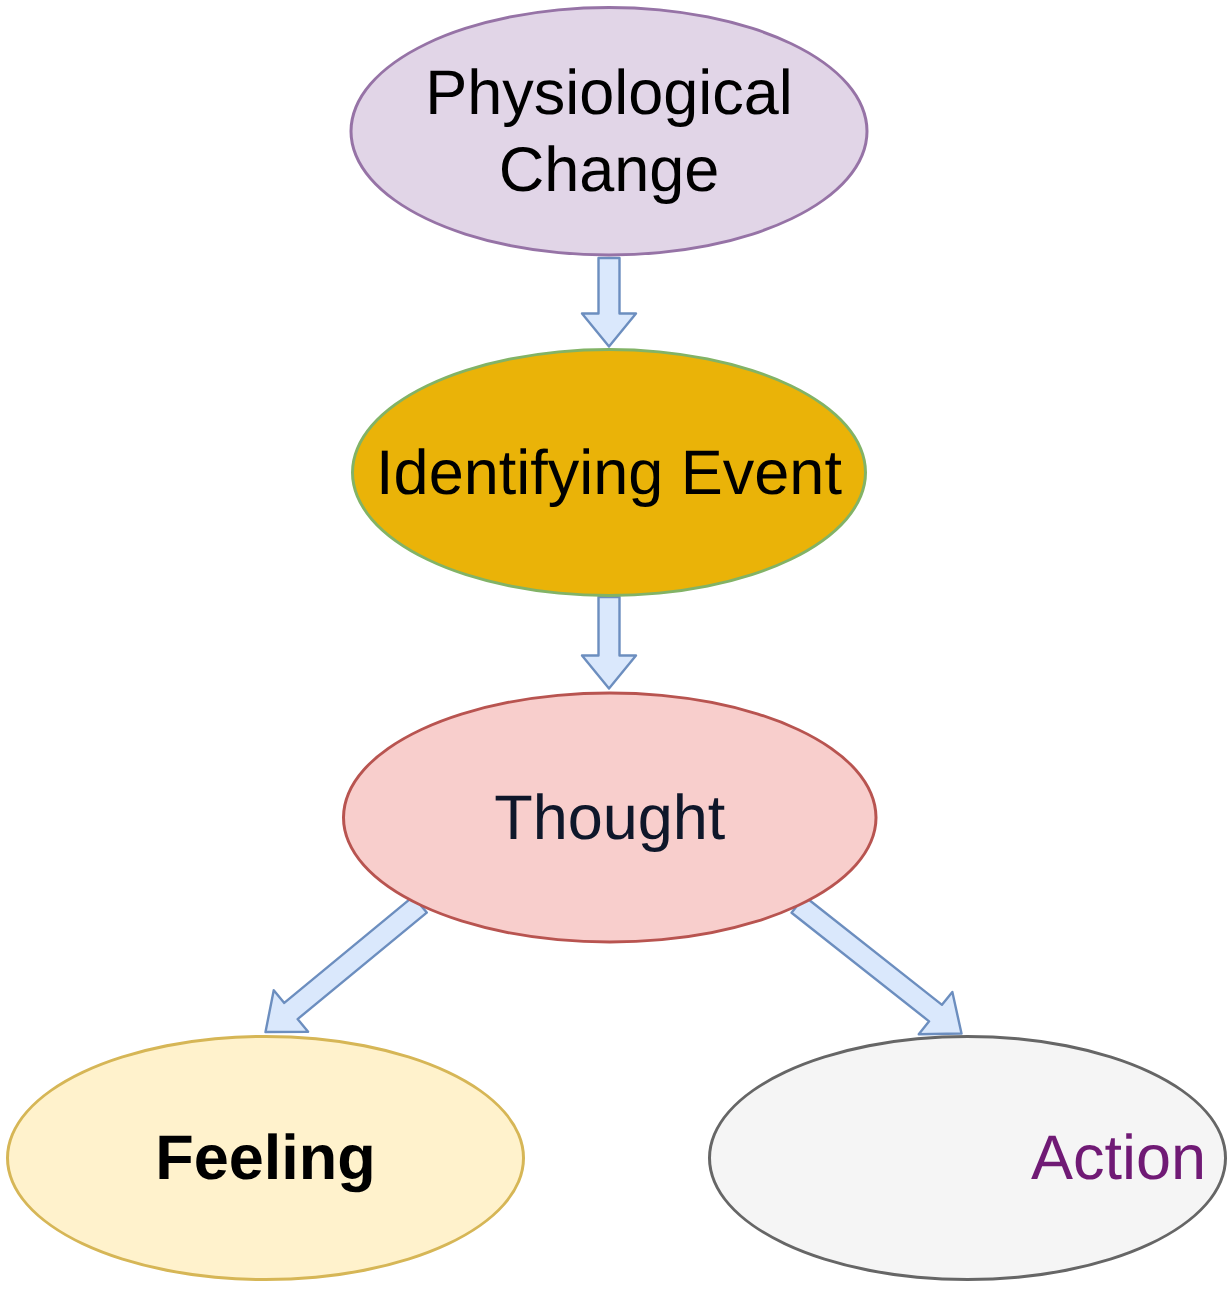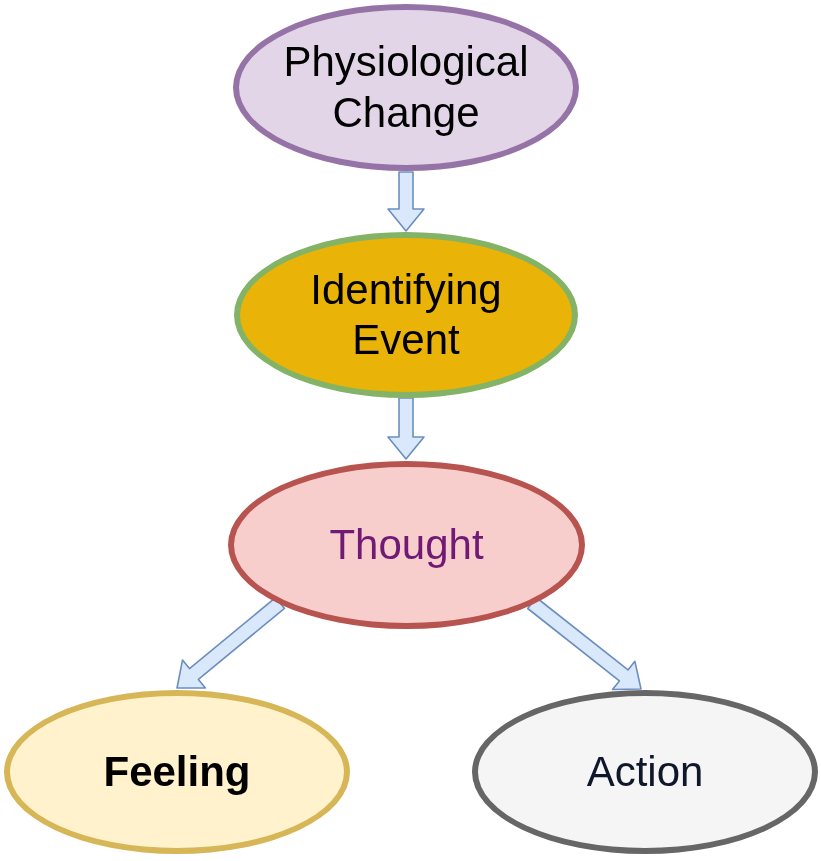--- a/index.html
+++ b/index.html
@@ -22,21 +22,21 @@
     width: 821px;
     height: 861px;
   }
   .edges polygon {
     stroke-width: 1.6;
     stroke-linejoin: round;
   }
   .node {
     position: absolute;
     box-sizing: border-box;
-    border: 6px solid #1d4ed8;
+    border: 2px solid #1d4ed8;
     border-radius: 50%;
     display: flex;
     align-items: center;
     justify-content: center;
     text-align: center;
     font-size: 42px;
     line-height: 1.2;
     color: #000;
   }
   .node .label {
@@ -61,25 +61,25 @@
   </svg>
 
   <div class="node n1" style="background-color: rgb(225, 213, 231); border-color: rgb(150, 115, 166); color: rgb(0, 0, 0);">
     <span class="label">Physiological Change</span>
   </div>
 
   <div class="node n2" style="background-color: #eab308; border-color: rgb(130, 179, 102); color: rgb(0, 0, 0);">
     <span class="label">Identifying Event</span>
   </div>
 
-  <div class="node n3" style="background-color: rgb(248, 206, 204); border-color: rgb(184, 84, 80); color: #701a75;">
+  <div class="node n3" style="background-color: rgb(248, 206, 204); border-color: rgb(184, 84, 80); color: #0f172a;">
     <span class="label">Thought</span>
   </div>
 
   <div class="node n4" style="background-color: rgb(255, 242, 204); border-color: rgb(214, 182, 86); color: rgb(0, 0, 0);">
     <span class="label">Feeling</span>
   </div>
 
-  <div class="node n5" style="background-color: rgb(245, 245, 245); border-color: rgb(102, 102, 102); color: #0f172a;">
+  <div class="node n5" style="background-color: rgb(245, 245, 245); border-color: rgb(102, 102, 102); color: #701a75; justify-content: flex-end;">
     <span class="label">Action</span>
   </div>
 
 </div>
 
 </body></html>

